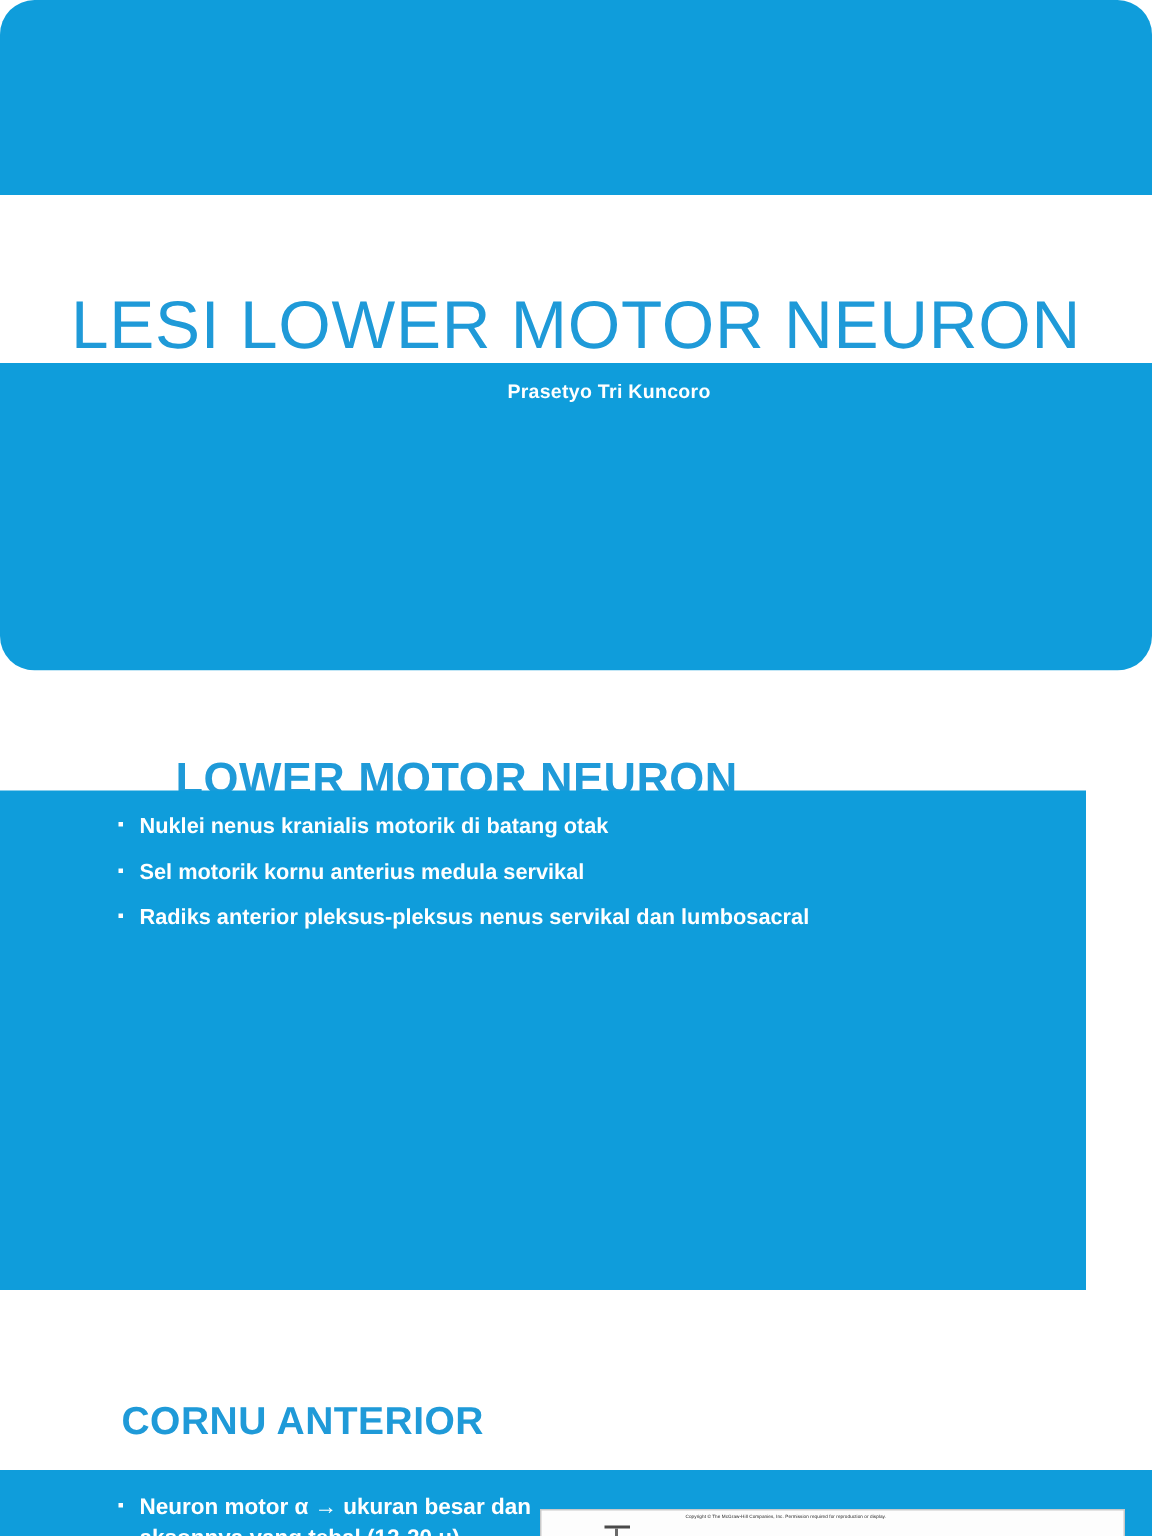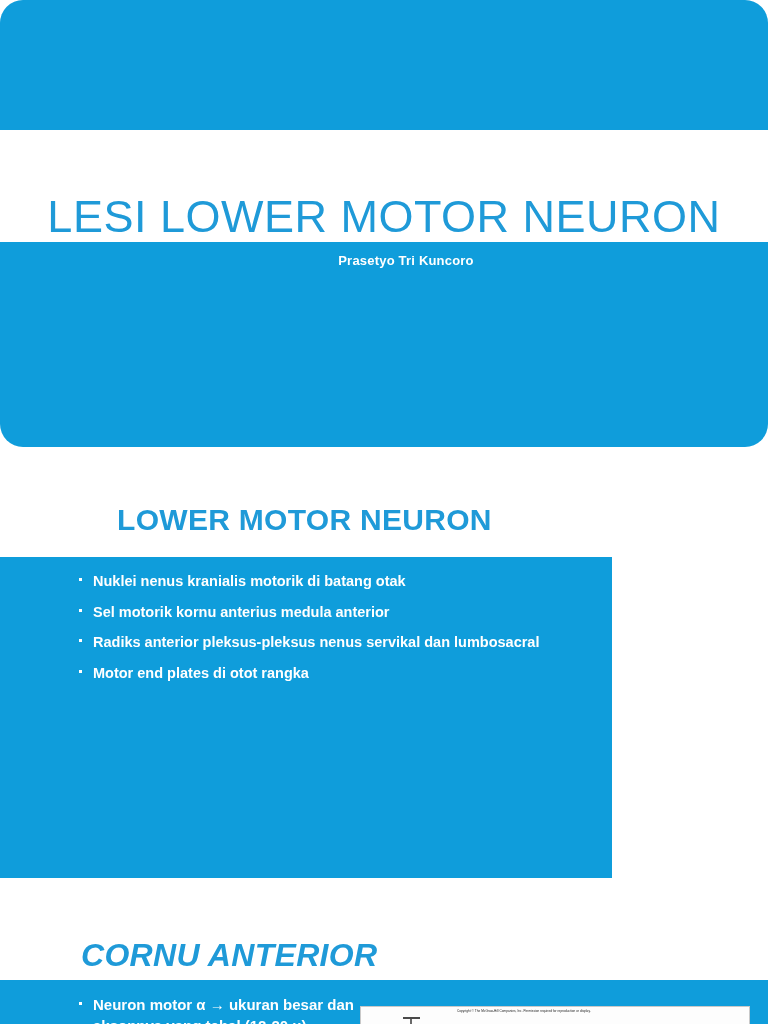--- a/index.html
+++ b/index.html
@@ -90,22 +90,22 @@
     font-size: 30px;
     font-weight: 600;
     letter-spacing: 0.3px;
     line-height: 1;
     white-space: nowrap;
     margin-left: 36px;
   }
   .slide2-body {
     position: absolute;
     left: 0;
-    top: 110px;
-    width: 612px;
+    top: 80px;
+    width: 724px;
     height: 333px;
     background: #0f9ddb;
   }
   .bullet-list {
     position: absolute;
     left: 79px;
     top: 17px;
     width: 660px;
     margin: 0;
     padding: 0;
@@ -138,26 +138,25 @@
     width: 768px;
     height: 146px;
     background: #ffffff;
     overflow: hidden;
   }
   .slide3-heading {
     position: absolute;
     left: 81px;
     top: 34px;
     color: #1f9ad8;
-    font-size: 32px;
+    font-size: 26px;
     font-weight: 600;
     letter-spacing: 0.3px;
     line-height: 1;
     white-space: nowrap;
-    font-style: italic;
   }
   .slide3-body {
     position: absolute;
     left: 0;
     top: 102px;
     width: 768px;
     height: 44px;
     background: #0f9ddb;
     overflow: hidden;
   }
@@ -233,29 +232,25 @@
     <h2 class="slide2-heading">LOWER MOTOR NEURON</h2>
 
     <div class="slide2-body">
       <ul class="bullet-list">
         <li class="bullet-item">
           <span class="bullet-dot"></span>
           <span>Nuklei nenus kranialis motorik di batang otak</span>
         </li>
         <li class="bullet-item">
           <span class="bullet-dot"></span>
-          <span>Sel motorik kornu anterius medula anterior</span>
+          <span>Sel motorik kornu anterius medula servikal</span>
         </li>
         <li class="bullet-item">
           <span class="bullet-dot"></span>
           <span>Radiks anterior pleksus-pleksus nenus servikal dan lumbosacral</span>
-        </li>
-        <li class="bullet-item">
-          <span class="bullet-dot"></span>
-          <span>Motor end plates di otot rangka</span>
         </li>
       </ul>
     </div>
   </section>
 
   <section class="slide3">
     <h2 class="slide3-heading">CORNU ANTERIOR</h2>
 
     <div class="slide3-body">
       <ul class="slide3-list">

